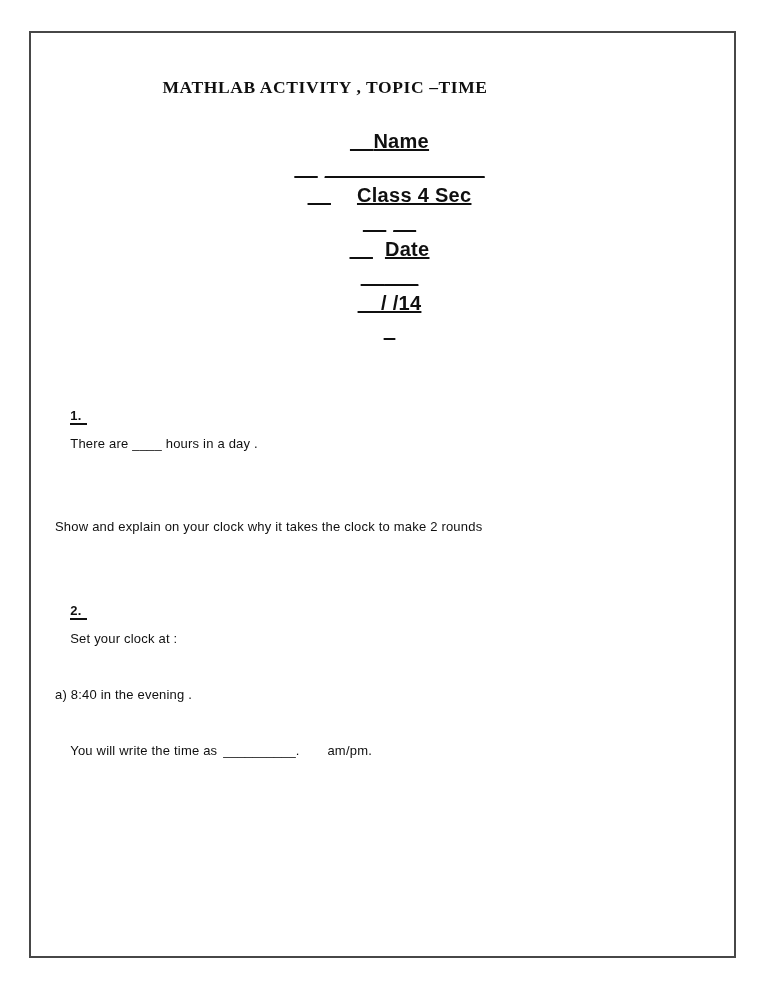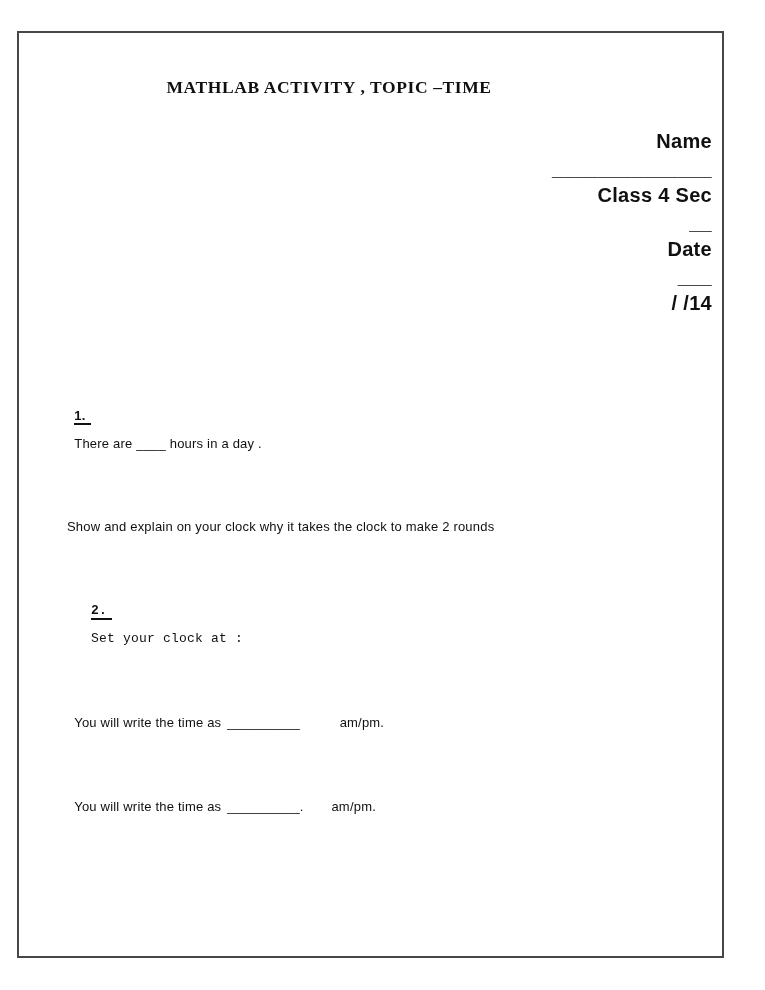--- a/index.html
+++ b/index.html
@@ -9,66 +9,67 @@
   }
   body {
     width: 765px;
     height: 990px;
     position: relative;
     font-family: "Liberation Sans", sans-serif;
     color: #101010;
   }
   .frame {
     position: absolute;
-    left: 17px;
+    left: 29px;
     top: 31px;
     width: 707px;
     height: 927px;
     border: 2px solid #474747;
     box-sizing: border-box;
-    padding: 42px 10px 0 40px;
+    padding: 42px 10px 0 24px;
   }
   .title {
     font-family: "Liberation Serif", serif;
     font-weight: 700;
     font-size: 17.5px;
     letter-spacing: 0.6px;
     width: 540px;
     text-align: center;
     line-height: 24px;
     white-space: pre-wrap;
   }
   .header-line {
     margin-top: 2px;
-    text-align: right;
+    text-align: center;
     font-weight: 700;
     font-size: 20px;
     line-height: 27px;
     letter-spacing: 0.3px;
     white-space: pre-wrap;
+    text-decoration: underline;
   }
   .header-line .seg { white-space: pre-wrap; }
   .sep-s  { margin-left: 7px; }
   .sep-m  { margin-left: 26px; }
   .sep-d  { margin-left: 12px; }
   .line {
     font-size: 13px;
     line-height: 28px;
     letter-spacing: 0.2px;
     white-space: pre-wrap;
   }
   .qnum {
     font-weight: 700;
     border-bottom: 2px solid #111111;
     padding-right: 5px;
     margin-right: 7px;
   }
   .q1-line   { margin-top: 30px; }
-  .note-1    { margin-top: 27px; margin-left: 8px; }
-  .q2-head   { margin-top: 28px; font-family: Liberation Mono, monospace; }
+  .note-1    { margin-top: 27px; }
+  .q2-head   { margin-top: 28px; }
   .part-gap  { margin-top: 27px; }
   .blank { margin-left: 6px; letter-spacing: 0; }
   .ampm-m  { margin-left: 28px; }
   .ampm-w  { margin-left: 40px; }
   .red-period { color: #c6391b; }
 </style>
 </head>
 <body>
 
 <div class="frame">
@@ -89,21 +90,19 @@
     <span class="qnum">1.</span>
     <span>There are ____ hours in a day .</span>
   </div>
   <div class="line note-1">Show and explain on your clock why it takes the clock to make 2 rounds</div>
 
   <div class="line q2-head">
     <span class="qnum">2.</span>
     <span>Set your clock at :</span>
   </div>
 
-  <div class="line">
-    <span>You will write the time as</span><span class="blank">__________</span><span></span><span class="ampm-w">am/pm.</span>
-  </div>
+  <div class="line">a) 8:40 in the evening .</div>
 
   <div class="line">
     <span>You will write the time as</span><span class="blank">__________</span><span>.</span><span class="ampm-m">am/pm.</span>
   </div>
 
 </div>
 
 </body></html>

